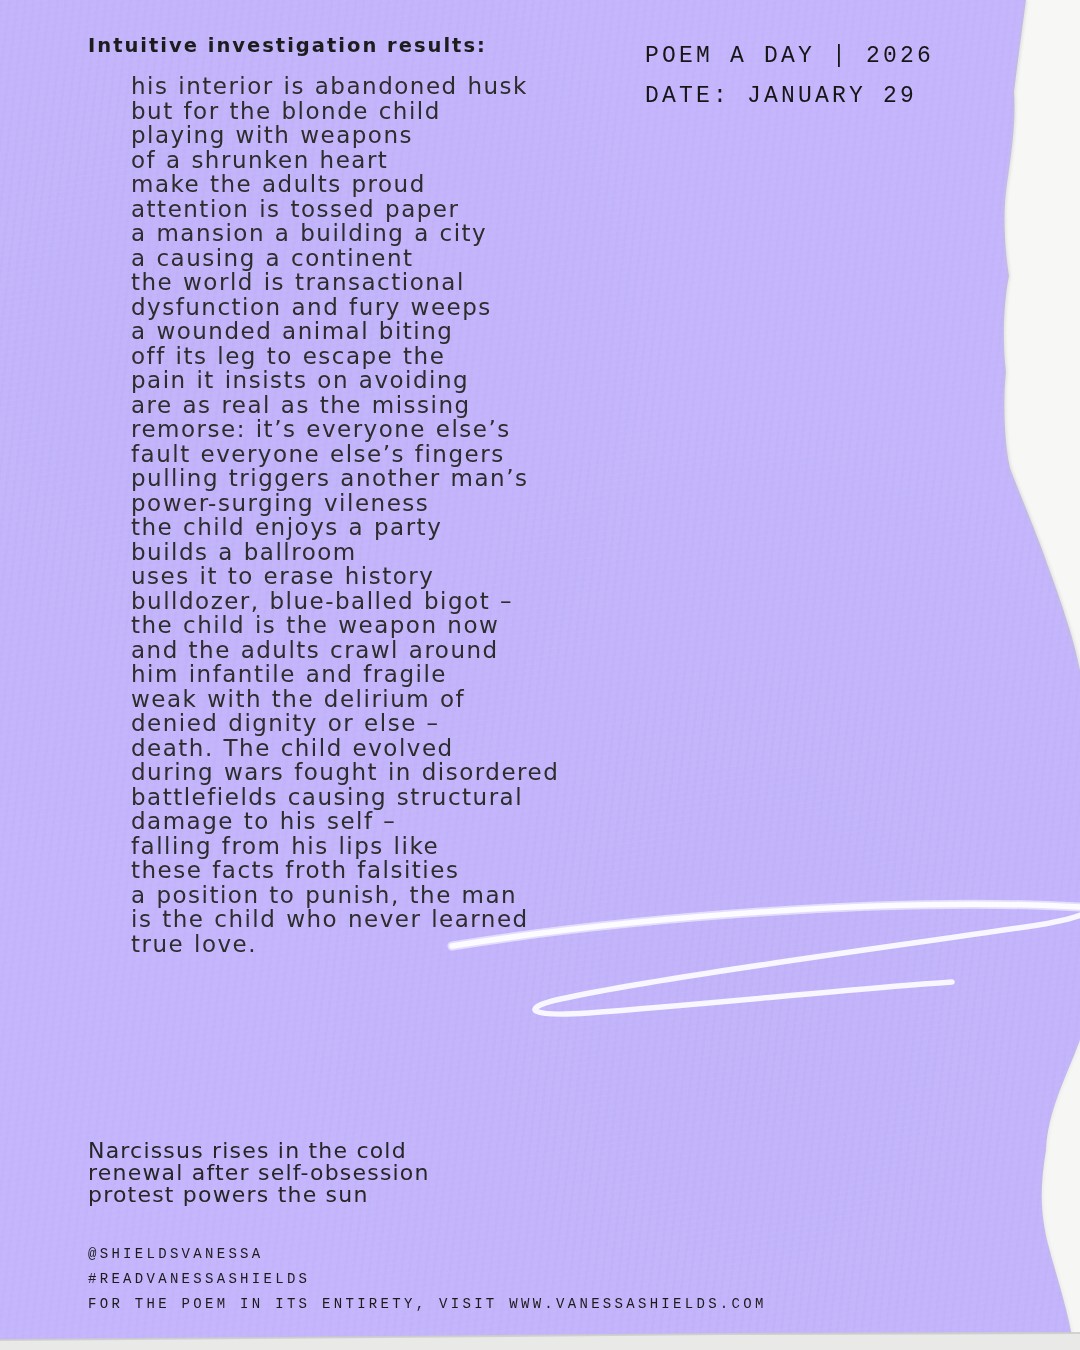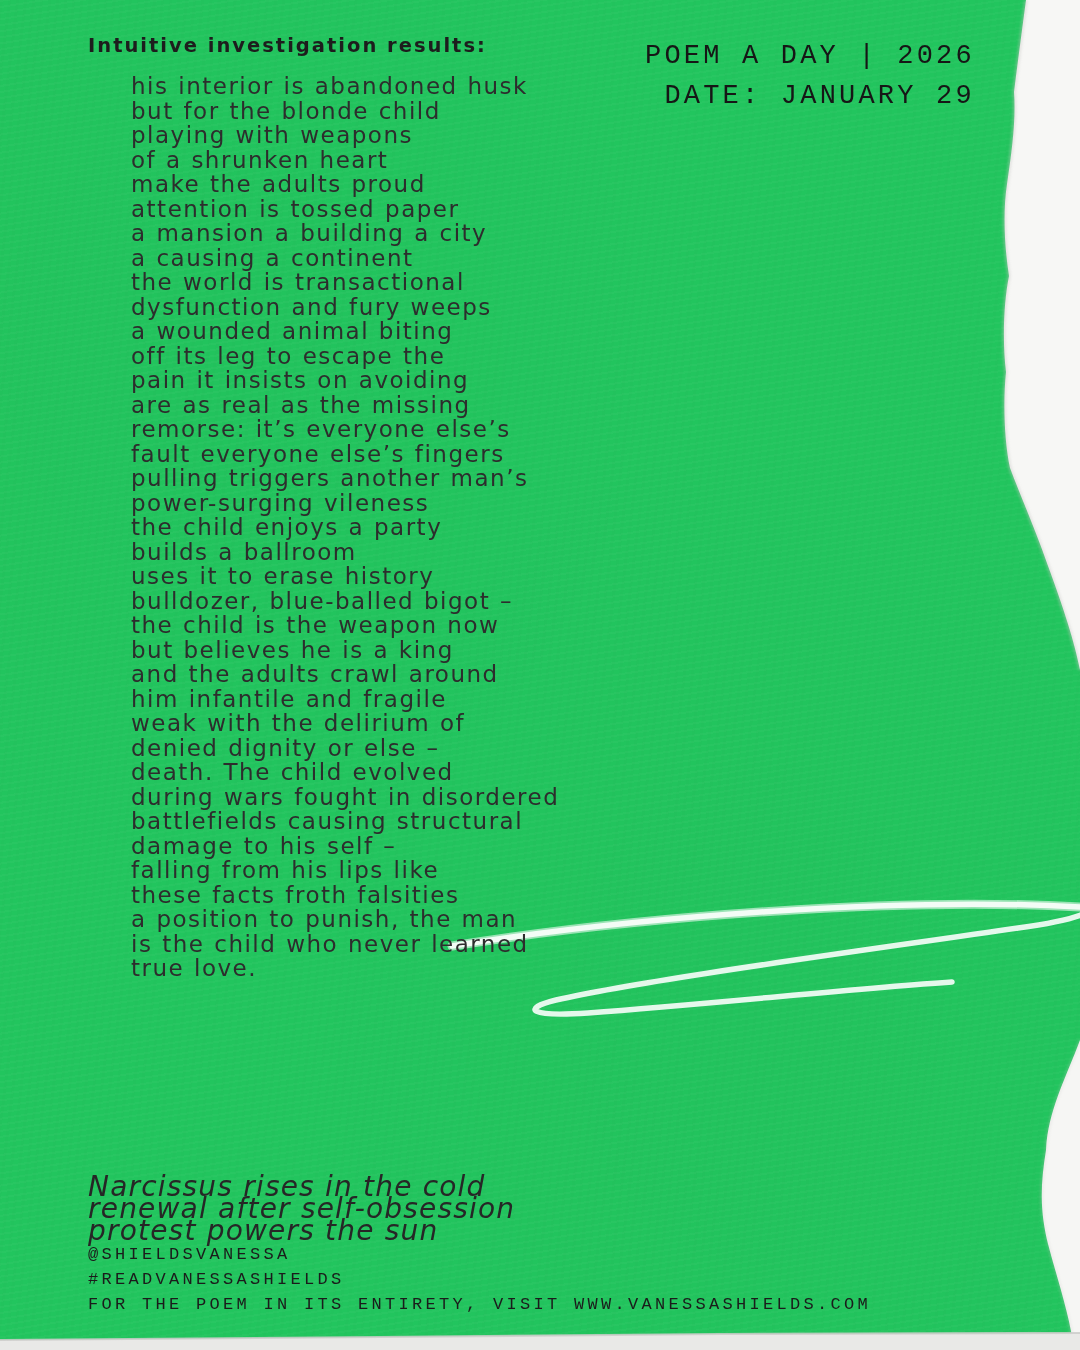--- a/index.html
+++ b/index.html
@@ -1,19 +1,19 @@
 <!DOCTYPE html>
 <html><head>
 <meta charset="utf-8">
 <style>
   html,body{margin:0;padding:0;background:#cfcfcd;}
   .page{
     position:relative;
     width:1080px;height:1350px;
-    background:#22c55e;
+    background:#c4b5fd;
     overflow:hidden;
     font-family:"DejaVu Sans", sans-serif;
   }
   
   .page::before{
     content:"";position:absolute;inset:0;z-index:0;pointer-events:none;
     background:
       repeating-linear-gradient(97deg, rgba(0,0,0,0.010) 0 3px, rgba(0,0,0,0) 3px 8px),
       repeating-linear-gradient(171deg, rgba(255,255,255,0.028) 0 2px, rgba(255,255,255,0) 2px 6px),
       radial-gradient(ellipse at 18% 26%, rgba(0,0,0,0.012), rgba(0,0,0,0) 45%),
@@ -27,38 +27,38 @@
   .page-title{
     position:absolute;left:88px;top:34px;margin:0;
     font-size:19.5px;font-weight:bold;letter-spacing:2px;
     color:#1d1d1d;
   }
   .masthead{
     position:absolute;left:645px;top:36px;
     font-family:"Liberation Mono", monospace;
     color:#161616;
   }
-  .masthead div{font-size:27px;letter-spacing:3.2px;line-height:40px;white-space:nowrap;text-align:right;}
+  .masthead div{font-size:23px;letter-spacing:3.2px;line-height:40px;white-space:nowrap;}
 
   .poem{
     position:absolute;left:88px;top:74px;
     font-size:23px;letter-spacing:1.5px;word-spacing:1px;
     line-height:24.5px;color:#2d2d2d;white-space:nowrap;margin-left:43px;
   }
   .stanza{
-    position:absolute;left:88px;top:1176px;
-    font-size:28px;font-style:italic;letter-spacing:1.2px;
+    position:absolute;left:88px;top:1140px;
+    font-size:22px;letter-spacing:1.2px;
     line-height:21.8px;color:#262626;white-space:nowrap;
   }
   .footer{
     position:absolute;left:88px;top:1242px;
     font-family:"Liberation Mono", monospace;
     color:#1b1b1b;
   }
-  .footer div{font-size:17px;letter-spacing:3.3px;line-height:25px;white-space:nowrap;}
+  .footer div{font-size:14px;letter-spacing:3.3px;line-height:25px;white-space:nowrap;}
 </style>
 </head>
 <body>
 
 <div class="page">
 
   <svg class="decor under" viewBox="0 0 1080 1350" xmlns="http://www.w3.org/2000/svg">
     <path d="M 452 946 C 640 916, 900 897, 1082 907 C 1098 910, 1082 919, 1018 928
              C 868 950, 642 980, 556 1000 C 520 1009, 530 1017, 588 1013
              C 720 1003, 860 988, 952 982" fill="none" stroke="rgba(255,255,255,0.88)" stroke-width="5.5" stroke-linecap="round"></path>
@@ -114,21 +114,20 @@
         <div>are as real as the missing</div>
         <div>remorse: it’s everyone else’s</div>
         <div>fault everyone else’s fingers</div>
         <div>pulling triggers another man’s</div>
         <div>power-surging vileness</div>
         <div>the child enjoys a party</div>
         <div>builds a ballroom</div>
         <div>uses it to erase history</div>
         <div>bulldozer, blue-balled bigot –</div>
         <div>the child is the weapon now</div>
-        <div>but believes he is a king</div>
         <div>and the adults crawl around</div>
         <div>him infantile and fragile</div>
         <div>weak with the delirium of</div>
         <div>denied dignity or else –</div>
         <div>death. The child evolved</div>
         <div>during wars fought in disordered</div>
         <div>battlefields causing structural</div>
         <div>damage to his self –</div>
         <div>falling from his lips like</div>
         <div>these facts froth falsities</div>

